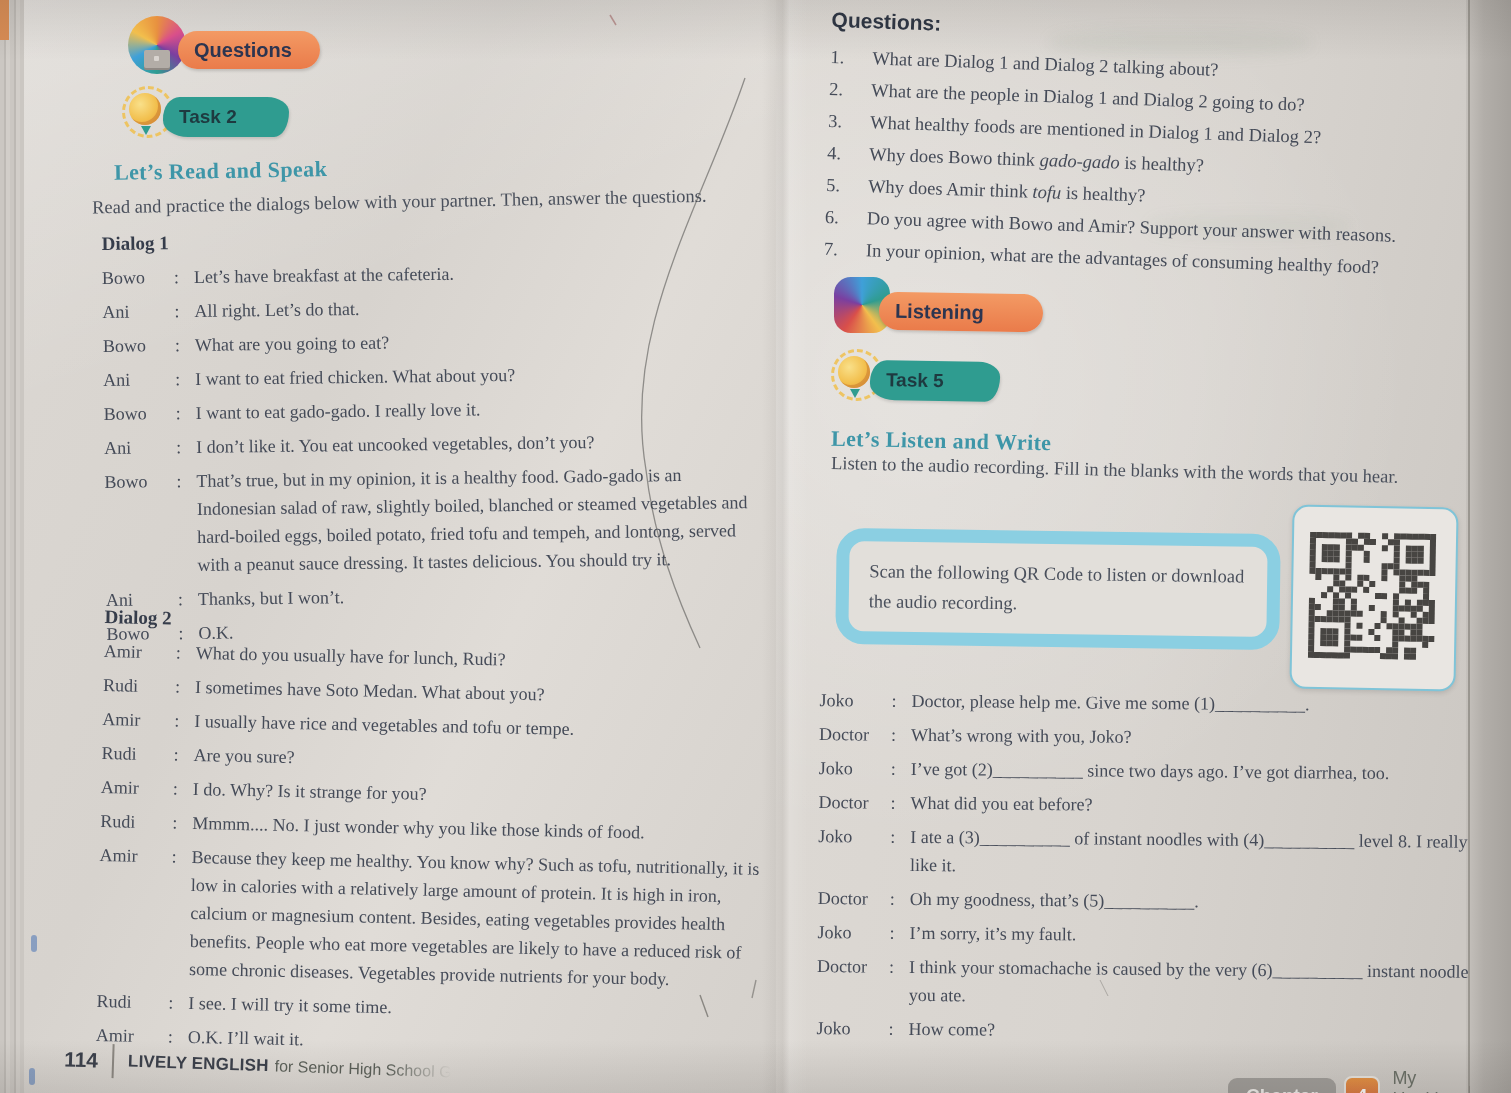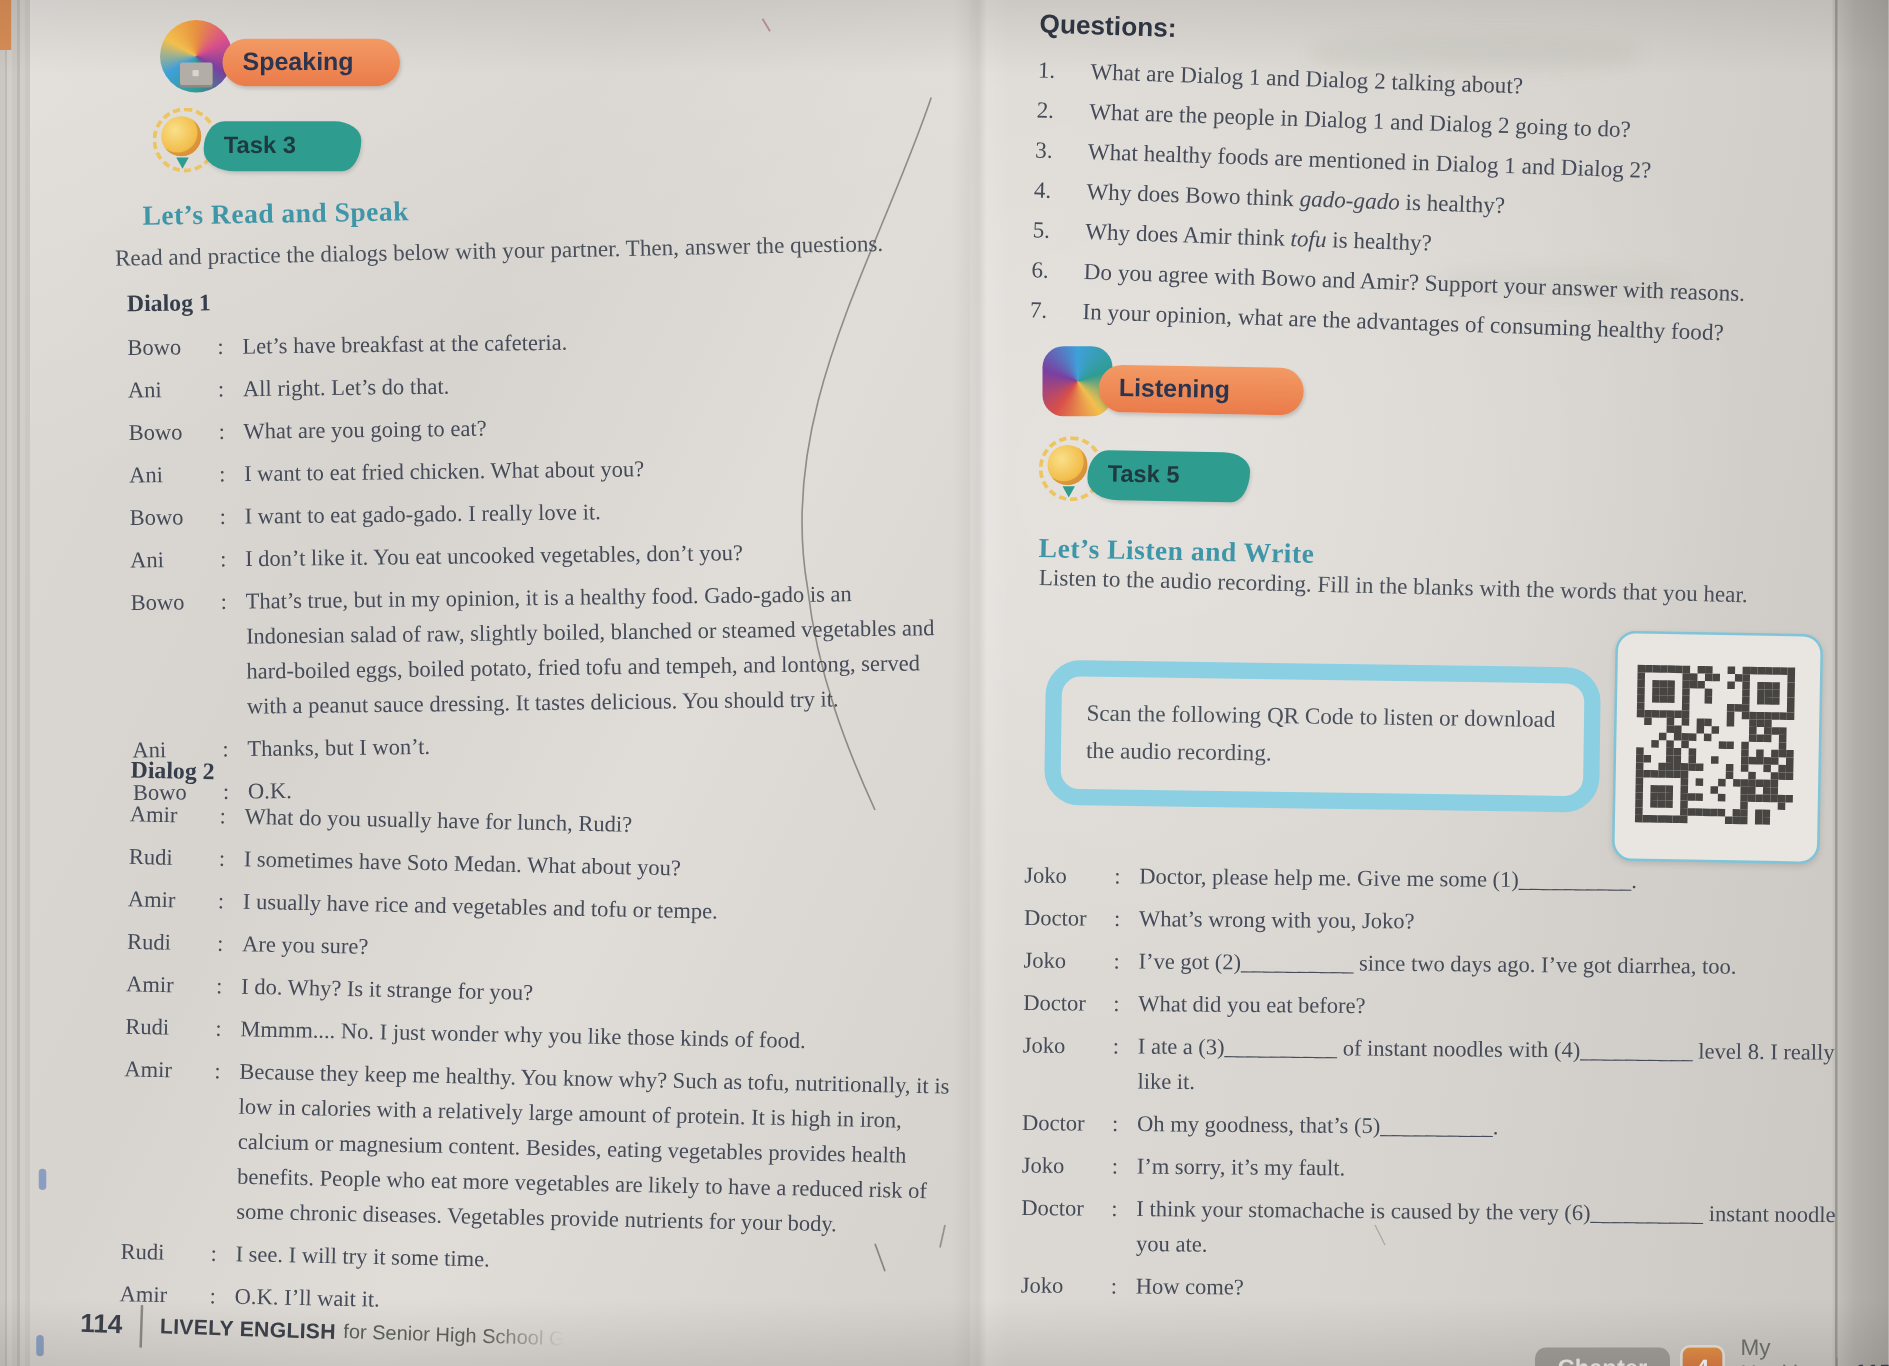--- a/index.html
+++ b/index.html
@@ -106,30 +106,30 @@
   <div class="staple" style="left:31px;top:935px;"></div>
   <div class="staple" style="left:29px;top:1068px;"></div>
   <div class="smudge" style="left:1050px;top:30px;width:260px;height:26px;background:rgba(125,150,130,.10);"></div>
   <div class="smudge" style="left:1150px;top:215px;width:200px;height:22px;background:rgba(125,150,130,.08);"></div>
 
   <div class="blob-icon" style="left:128px;top:16px;width:58px;height:58px;
        background:conic-gradient(#e8913f,#d94f8a,#7a3fa0,#2f9c90,#3fa0d9,#f2bf4d,#e8913f);">
       <div class="lap"></div>
     </div>
   <div class="badge orange" style="left:178px;top:31px;width:126px;height:38px;font-size:20px;">
-    <span>Speaking</span>
+    <span>Questions</span>
   </div>
 
   <div class="bulb" style="left:122px;top:86px;width:50px;height:58px;">
     <div class="ring"></div>
     <div class="glass"></div>
     <div class="tip"></div>
   </div>
   <div class="badge teal" style="left:163px;top:97px;width:110px;height:40px;font-size:19px;">
-    <span>Task 3</span>
+    <span>Task 2</span>
   </div>
 
   <div class="teal-heading" style="left:114px;top:158px;transform:rotate(-1deg);">Let’s Read and Speak</div>
   <div class="intro" style="left:92px;top:191px;width:685px;transform:rotate(-1.1deg);">Read and practice the dialogs below with your partner. Then, answer the questions.</div>
 
   <div class="dialog" style="left:104px;top:229px;width:658px;transform:rotate(-0.7deg);">
     <div class="dialog-title">Dialog 1</div>
     <div id="d1-list">
         <div class="dl-row">
           <span class="dl-spk">Bowo</span>

